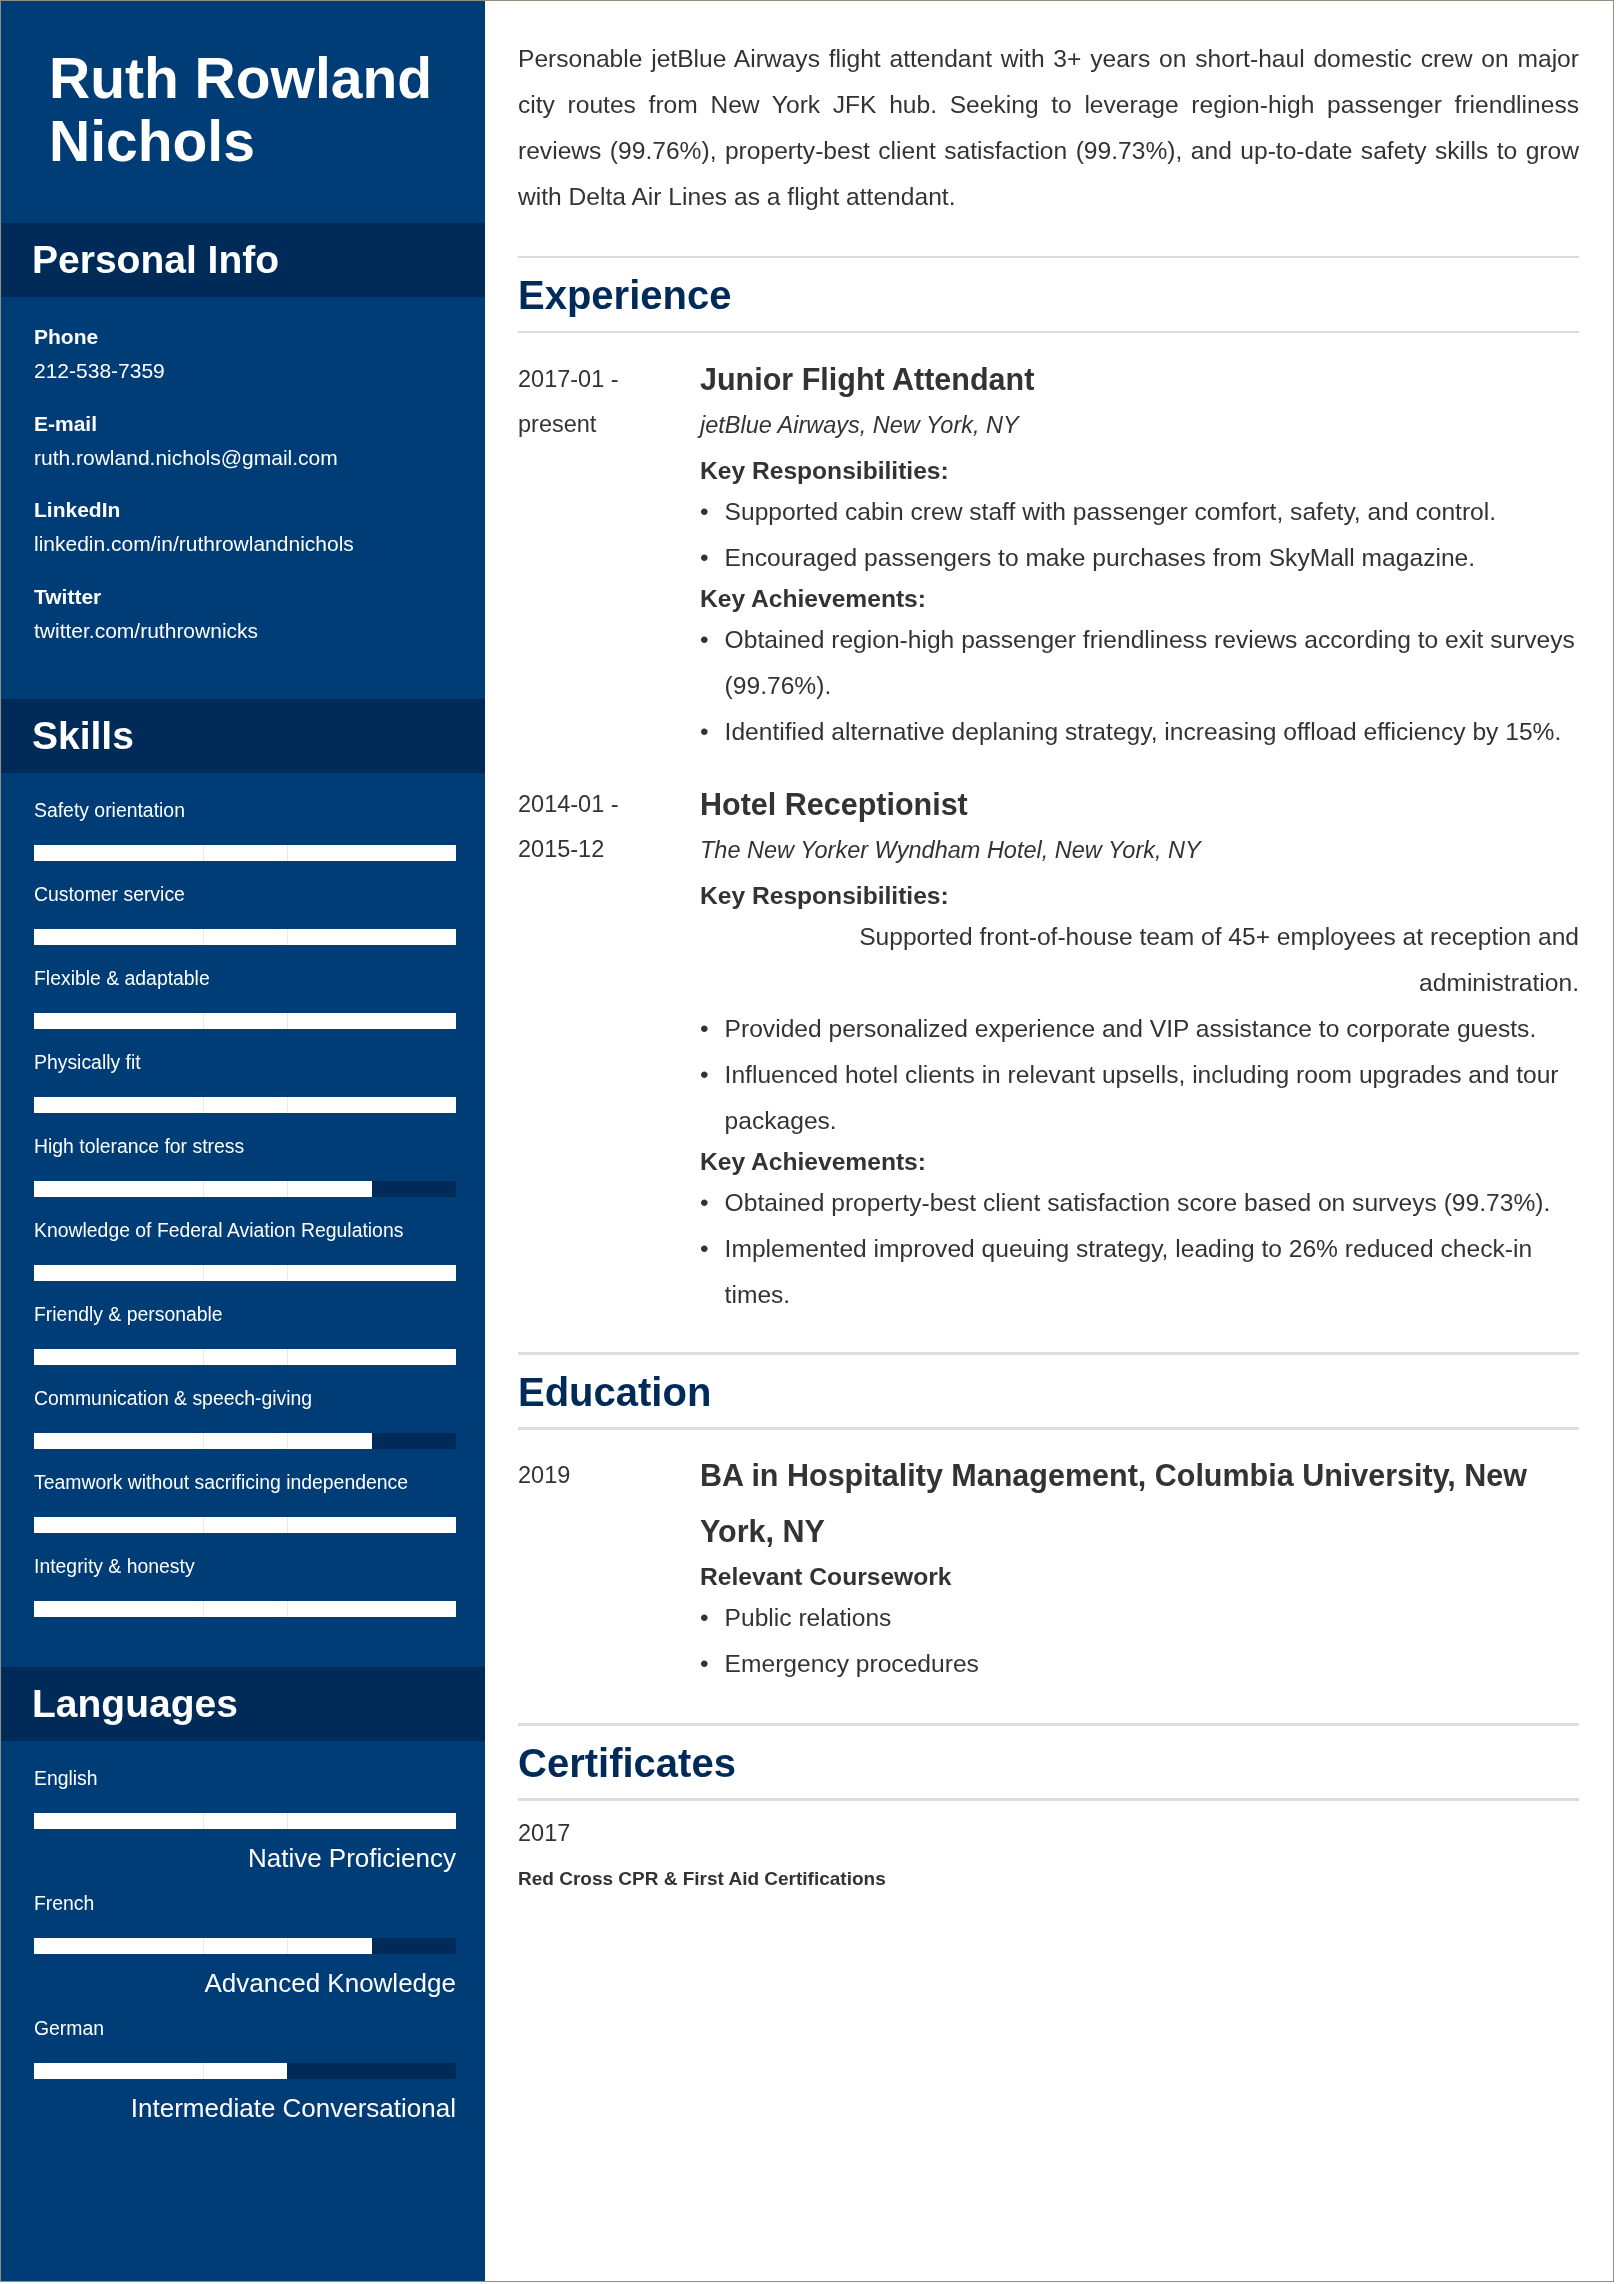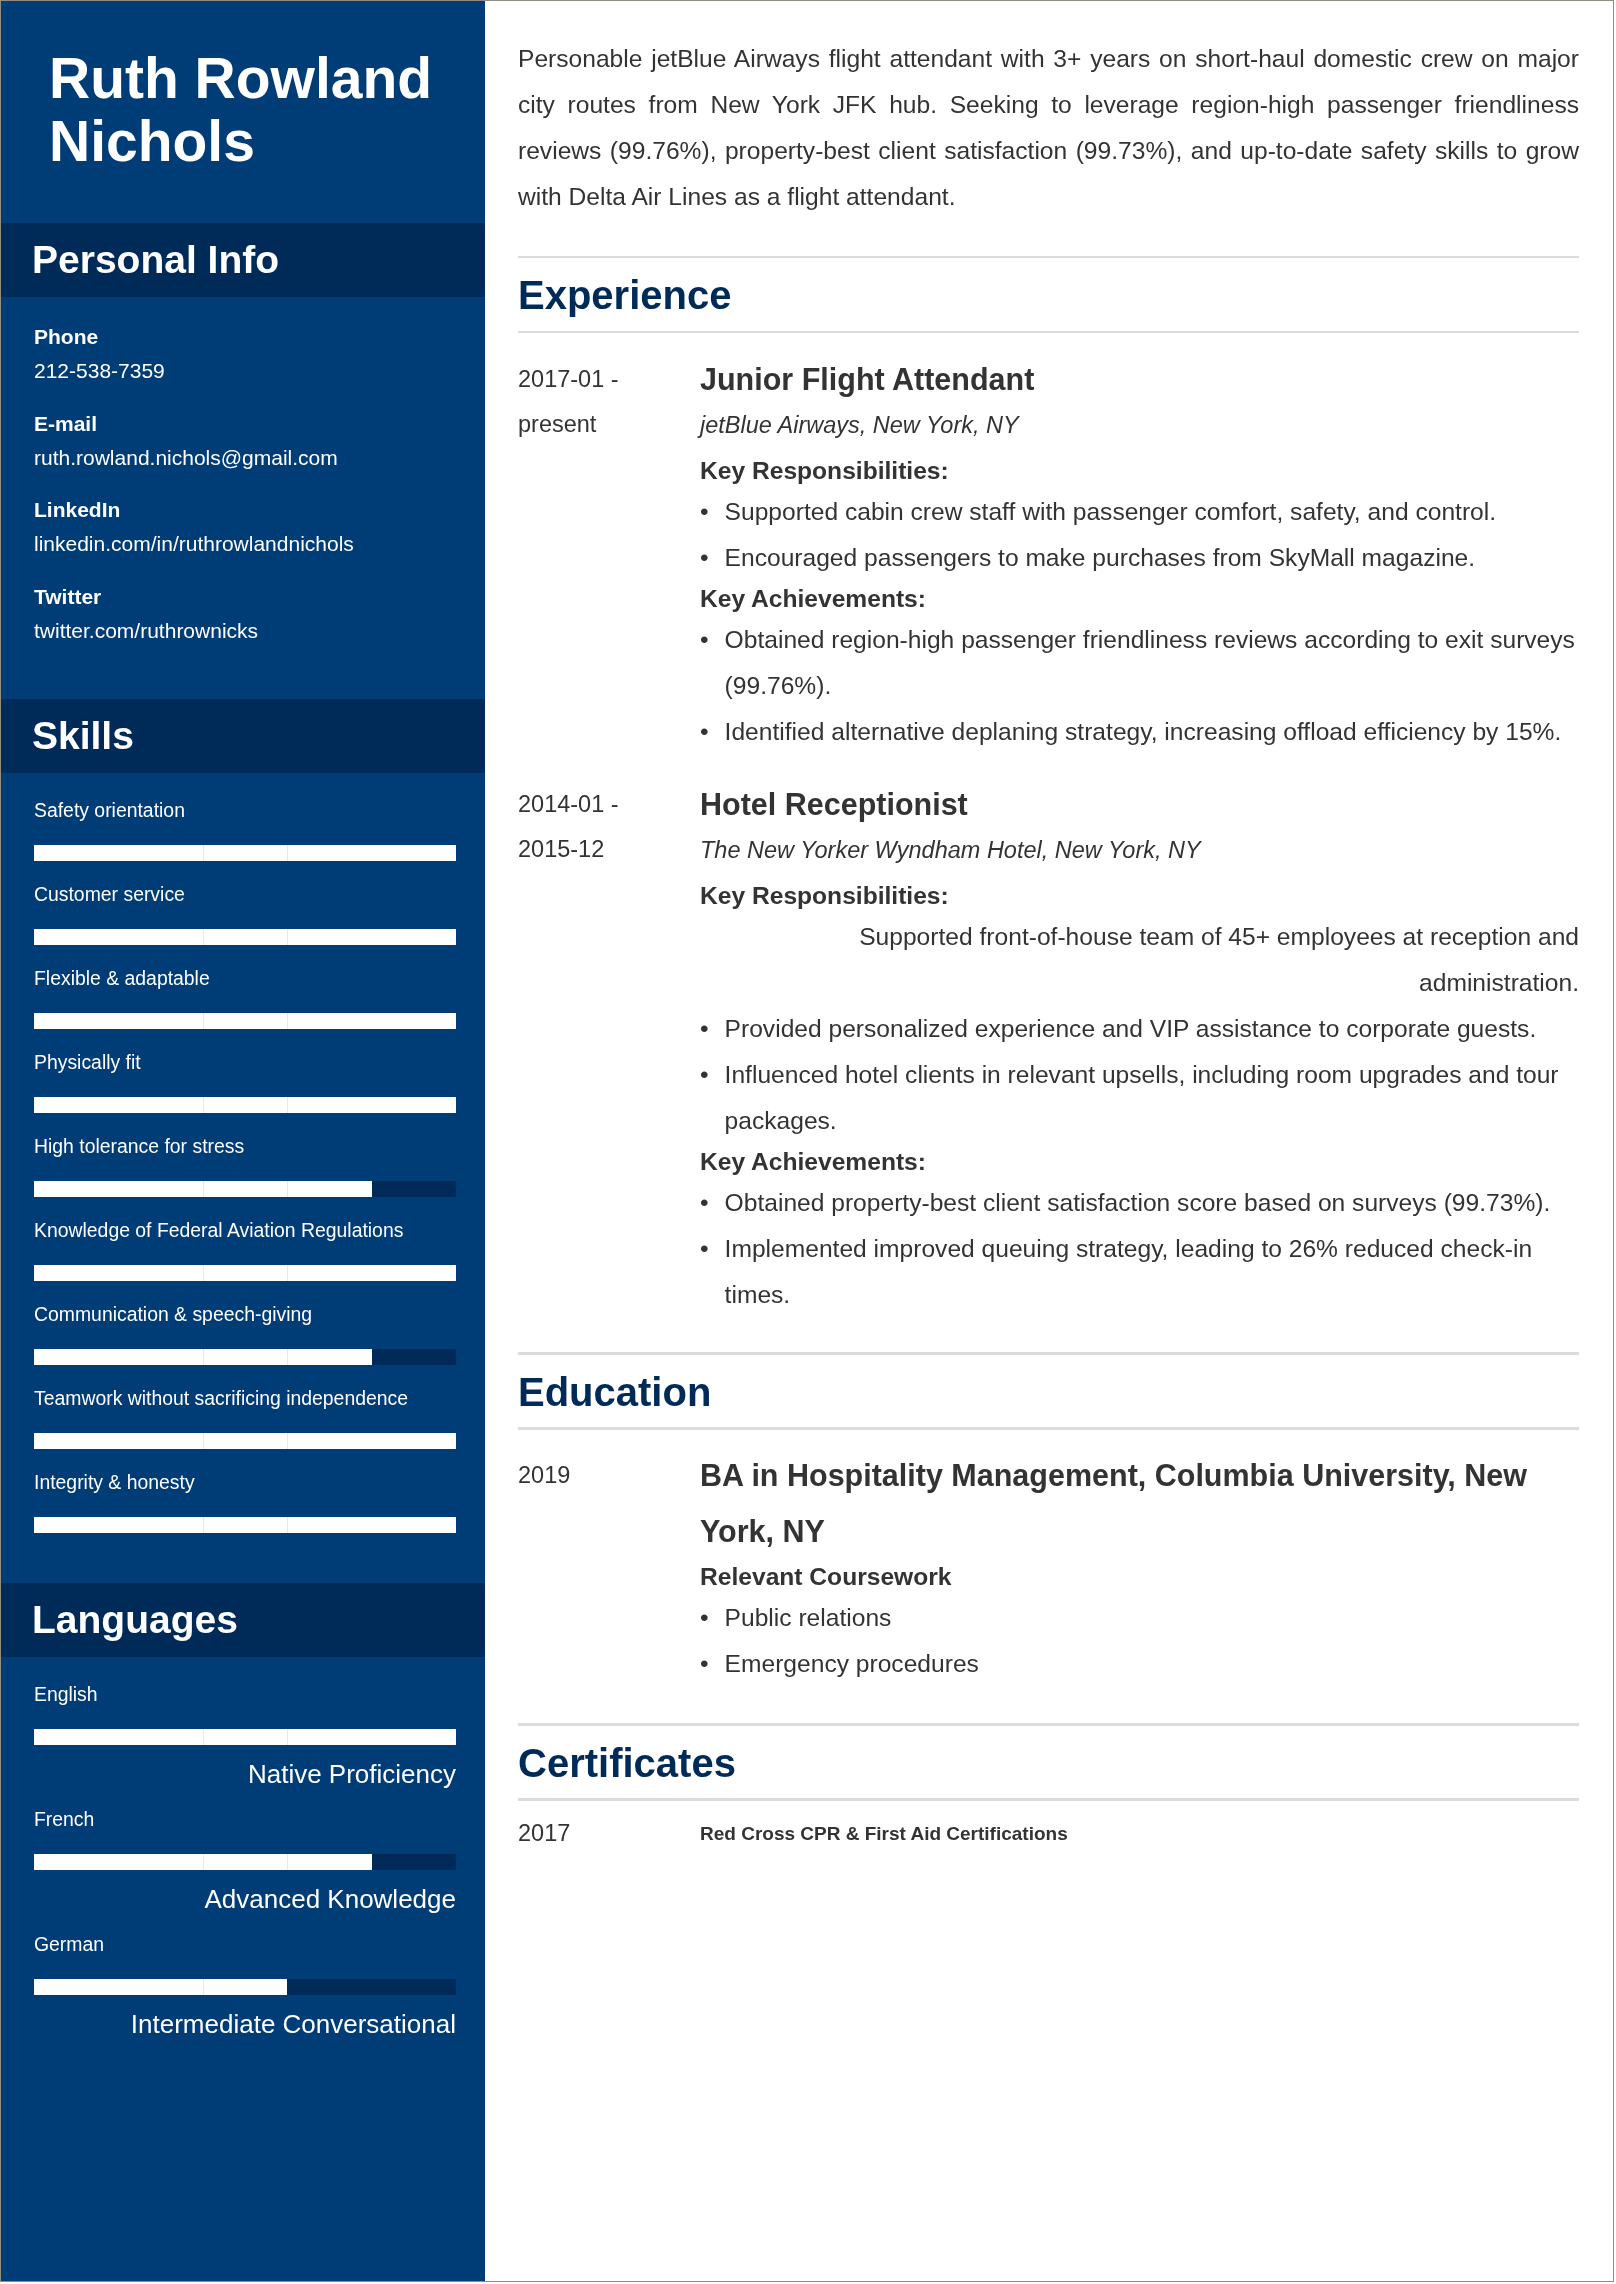--- a/index.html
+++ b/index.html
@@ -141,20 +141,28 @@
         </div>
         <div class="skill">
           <div class="skill-label">Knowledge of Federal Aviation Regulations</div>
           <div class="bar">
             <div class="bar-fill" style="width: 100%;"></div>
             <div class="bar-tick" style="left: 40%;"></div>
             <div class="bar-tick" style="left: 60%;"></div>
           </div>
         </div>
         <div class="skill">
+          <div class="skill-label">Friendly &amp; personable</div>
+          <div class="bar">
+            <div class="bar-fill" style="width: 100%;"></div>
+            <div class="bar-tick" style="left: 40%;"></div>
+            <div class="bar-tick" style="left: 60%;"></div>
+          </div>
+        </div>
+        <div class="skill">
           <div class="skill-label">Communication &amp; speech-giving</div>
           <div class="bar">
             <div class="bar-fill" style="width: 80%;"></div>
             <div class="bar-tick" style="left: 40%;"></div>
             <div class="bar-tick" style="left: 60%;"></div>
           </div>
         </div>
         <div class="skill">
           <div class="skill-label">Teamwork without sacrificing independence</div>
           <div class="bar">
@@ -262,21 +270,21 @@
           <li>Public relations</li>
           <li>Emergency procedures</li>
         </ul>
       </div>
     </div>
 
     <div class="rule" style="margin-top:36px;"></div>
     <div class="section-title">Certificates</div>
     <div class="rule"></div>
 
-    <div class="entry" style="margin-top:10.6px;">
+    <div class="entry" style="margin-top:10.6px;flex-direction:column;">
       <div class="entry-date">2017</div>
       <div class="entry-body">
         <div class="cert-text">Red Cross CPR &amp; First Aid Certifications</div>
       </div>
     </div>
   </main>
 </div>
 
 
 </body></html>

